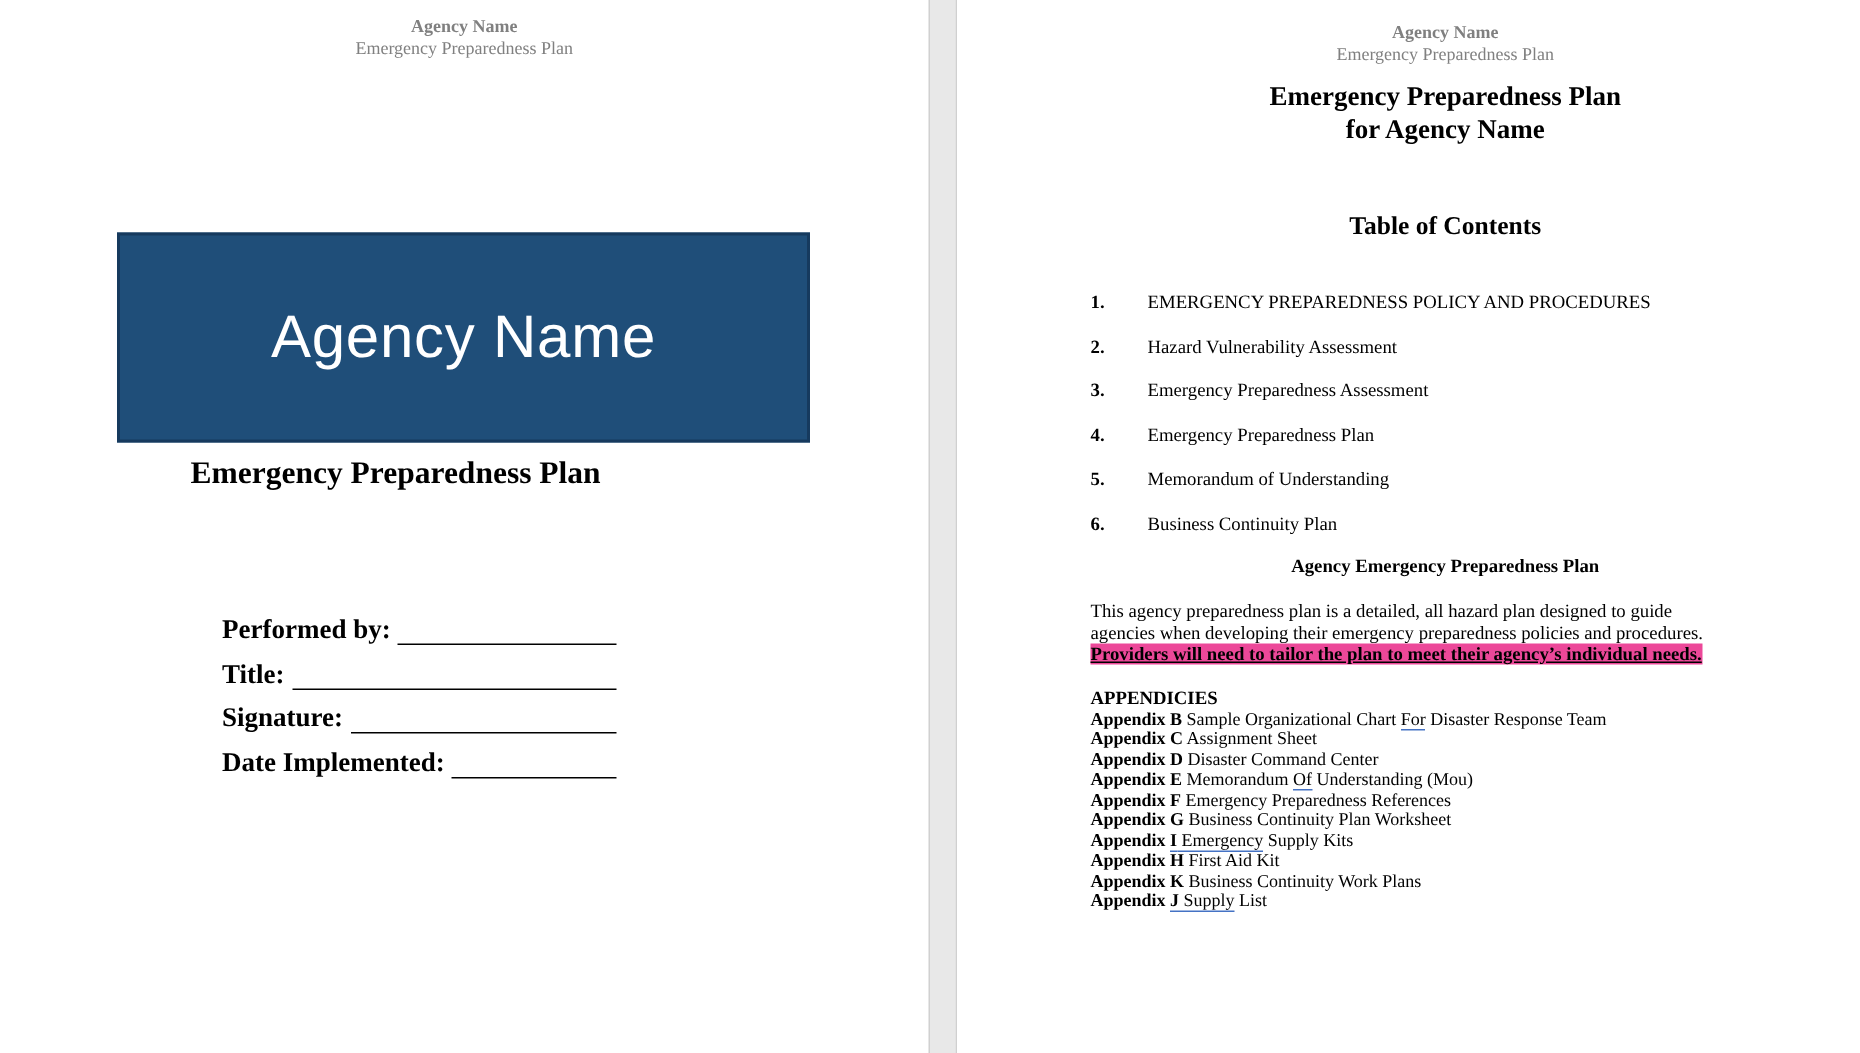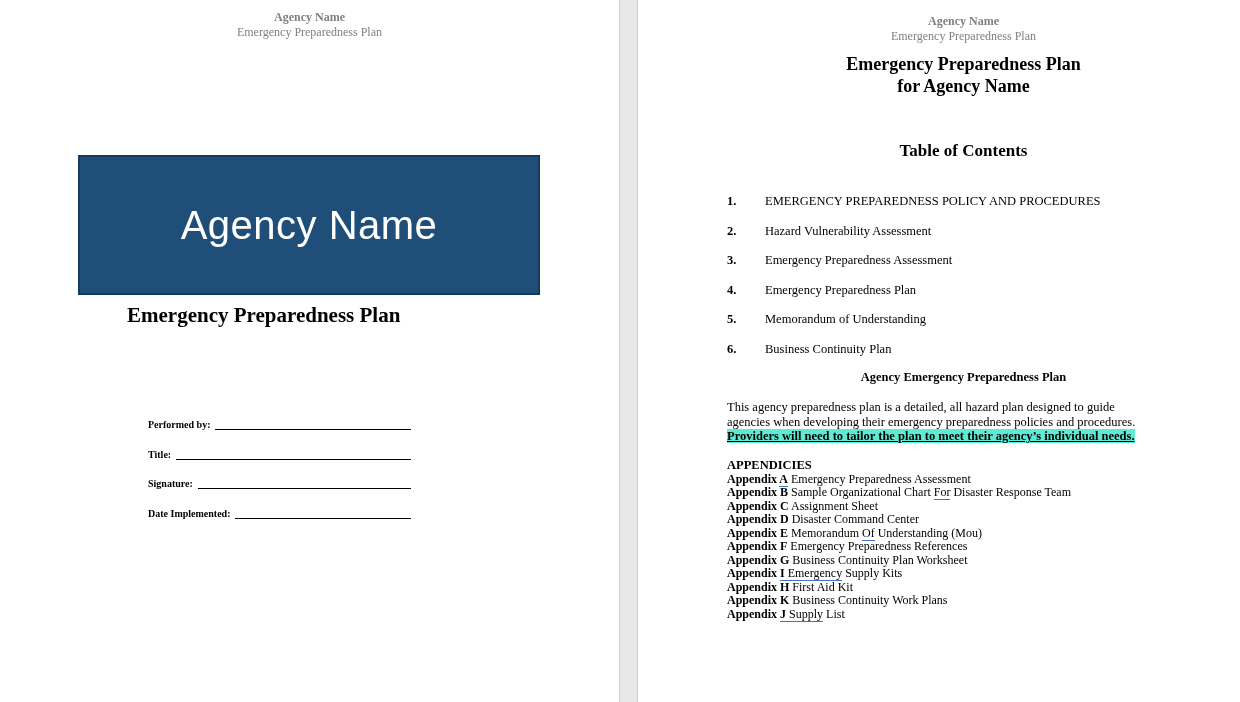--- a/index.html
+++ b/index.html
@@ -14,21 +14,21 @@
   .hdr .hdr-l1 { font-weight:bold; }
 
   
   .banner { position:absolute; left:78px; top:155px; width:462px; height:140px;
     border:2px solid #163a5e; display:flex; align-items:center; justify-content:center; }
   .banner-text { font-family:"Liberation Sans","DejaVu Sans",sans-serif;
     color:#ffffff; font-size:40px; letter-spacing:0.5px; }
   .left-title { position:absolute; left:127px; top:303px; font-weight:bold; font-size:21px; }
   .form-wrap { position:absolute; left:148px; top:414px; width:263px; }
   .form-row { display:flex; align-items:flex-end; height:16px; margin-bottom:13.5px; }
-  .form-label { font-weight:bold; font-size:10px; white-space:nowrap; }
+  .form-label { font-weight:bold; font-size:18px; white-space:nowrap; }
   .form-line { flex:1; border-bottom:1.4px solid #000; margin-left:5px; height:14px; }
 
   
   .doc-title { position:absolute; top:53px; width:100%; text-align:center;
     font-weight:bold; font-size:18px; line-height:22px; }
   .toc-heading { position:absolute; top:141px; width:100%; text-align:center;
     font-weight:bold; font-size:17px; }
   .toc { position:absolute; left:89px; top:194px; width:480px; }
   .toc-row { display:flex; height:29.5px; align-items:flex-start; font-size:12.5px; }
   .toc-num { width:38px; font-weight:bold; }
@@ -114,26 +114,25 @@
       <div class="toc-row">
         <span class="toc-num">6.</span>
         <span>Business Continuity Plan</span>
       </div>
     </div>
 
   <div class="sec-heading">Agency Emergency Preparedness Plan</div>
 
   <div class="para">
     <span>This agency preparedness plan is a detailed, all hazard plan designed to guide agencies when developing their emergency preparedness policies and procedures.</span>
-    <div><span class="hl" id="hl-sentence" style="background: #5eead4; margin-top: 41px;">Providers will need to tailor the plan to meet their agency’s individual needs.</span></div>
+    <div><span class="hl" id="hl-sentence" style="background: #ec4899; margin-top: 41px;">Providers will need to tailor the plan to meet their agency’s individual needs.</span></div>
   </div>
 
   <div class="appx-heading">APPENDICIES</div>
   <div class="appx" id="appendix-list">
-      <div class="appx-row"><span class="b">Appendix </span><span class="b flag" style="border-bottom-color: rgb(68, 114, 196);">A</span><span> Emergency Preparedness Assessment</span></div>
       <div class="appx-row"><span class="b">Appendix B</span><span> Sample Organizational Chart </span><span class="flag" style="border-bottom-color: rgb(68, 114, 196); margin-top: 40px;">For</span><span> Disaster Response Team</span></div>
       <div class="appx-row"><span class="b">Appendix C</span><span> Assignment Sheet</span></div>
       <div class="appx-row"><span class="b">Appendix D</span><span> Disaster Command Center</span></div>
       <div class="appx-row"><span class="b">Appendix E</span><span> Memorandum </span><span class="flag" style="border-bottom-color: rgb(68, 114, 196);">Of</span><span> Understanding (Mou)</span></div>
       <div class="appx-row"><span class="b">Appendix F</span><span> Emergency Preparedness References</span></div>
       <div class="appx-row"><span class="b">Appendix G</span><span> Business Continuity Plan Worksheet</span></div>
       <div class="appx-row"><span class="b">Appendix </span><span class="b flag" style="border-bottom-color: rgb(68, 114, 196);">I</span><span class="flag" style="border-bottom-color: rgb(68, 114, 196);"> Emergency</span><span> Supply Kits</span></div>
       <div class="appx-row"><span class="b">Appendix H</span><span> First Aid Kit</span></div>
       <div class="appx-row"><span class="b">Appendix K</span><span> Business Continuity Work Plans</span></div>
       <div class="appx-row"><span class="b">Appendix </span><span class="b flag" style="border-bottom-color: rgb(68, 114, 196);">J</span><span class="flag" style="border-bottom-color: rgb(68, 114, 196);"> Supply</span><span> List</span></div>

